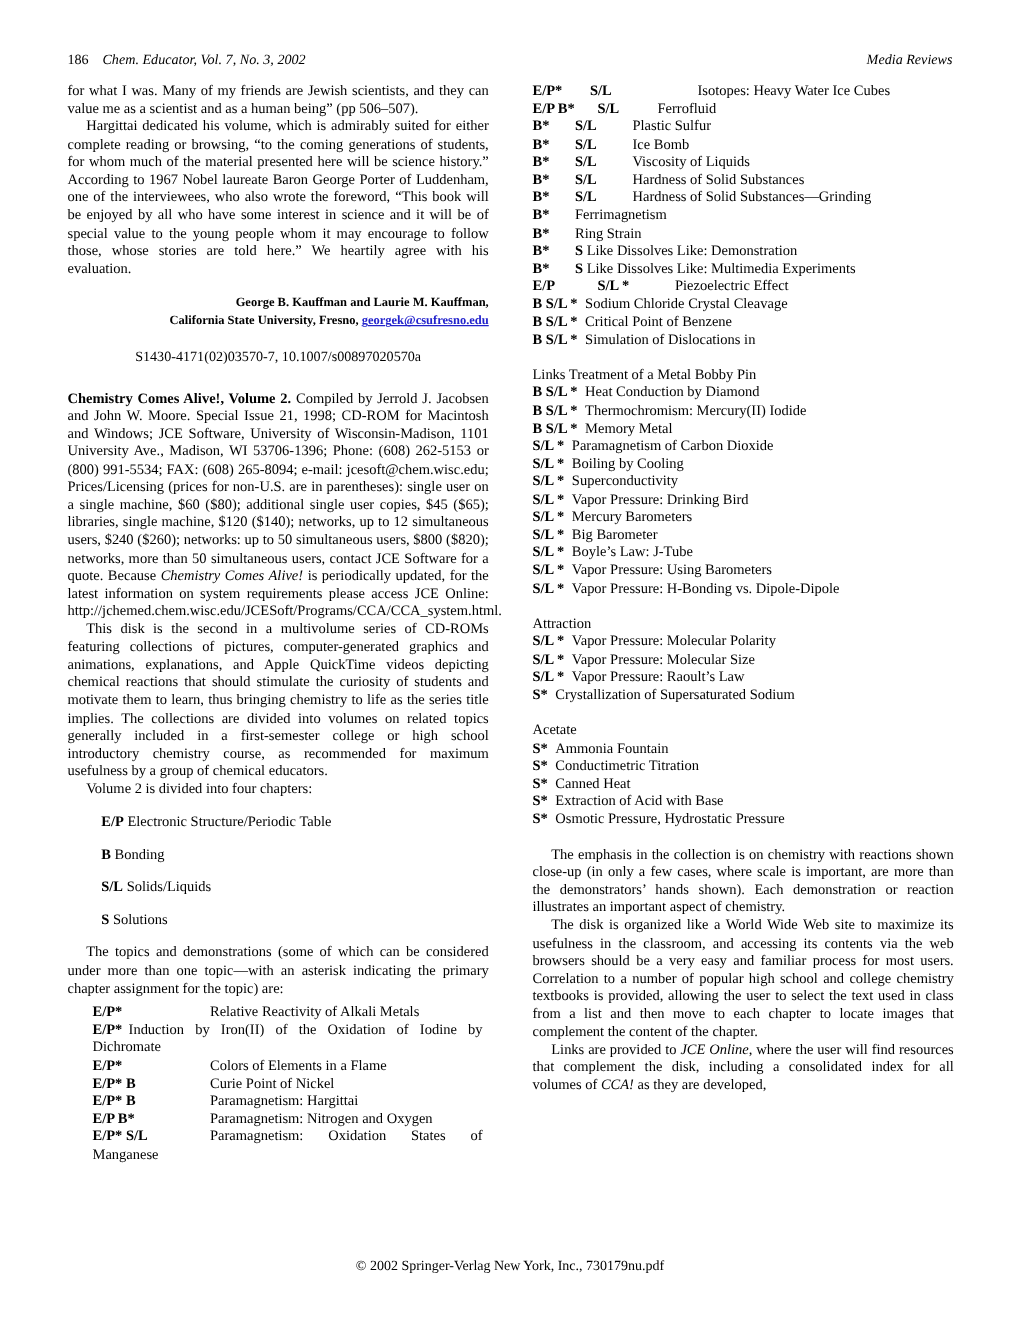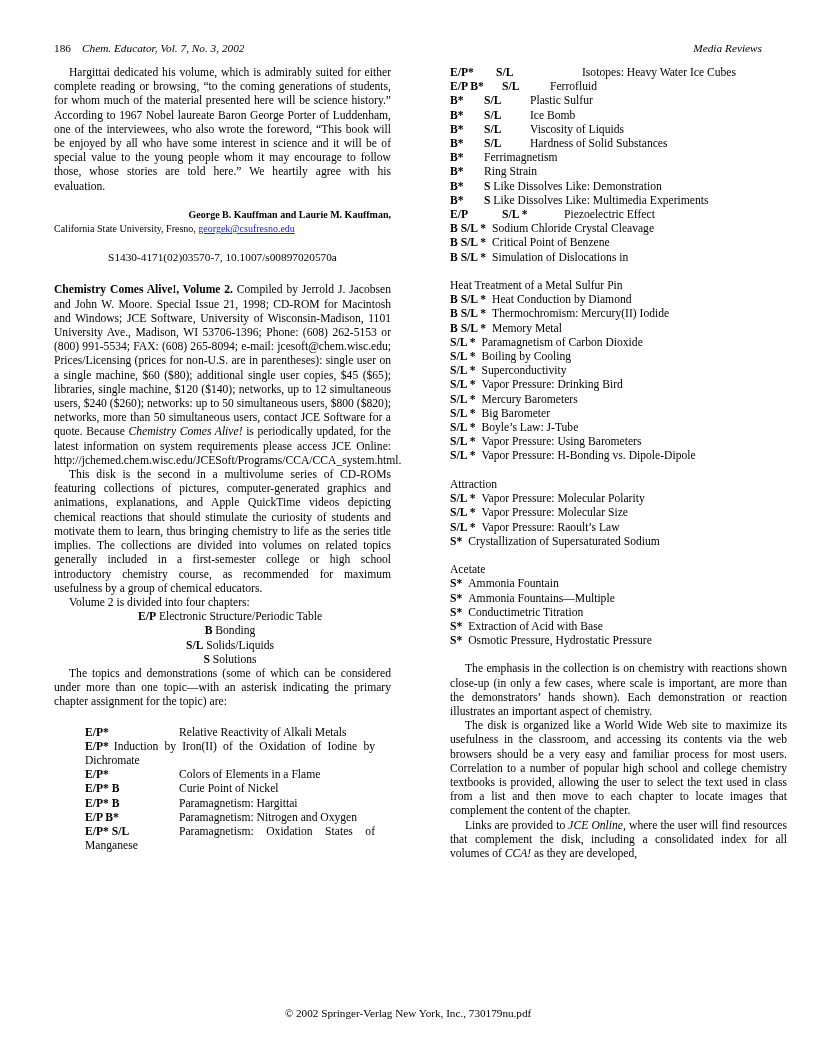--- a/index.html
+++ b/index.html
@@ -47,21 +47,21 @@
   }
   
   .col {
     position: absolute;
     top: 66px;
     width: 337px;
     font-size: 11.6px;
     line-height: 14.2px;
   }
   .col-left  { left: 54px; }
-  .col-right { left: 450px; }
+  .col-right { left: 426px; }
 
   p.body {
     margin: 0;
     text-align: justify;
     text-indent: 15px;
     hyphens: none;
   }
   p.body.noindent { text-indent: 0; }
   p.body.cont { text-indent: 0; }
 
@@ -78,51 +78,51 @@
     margin: 0;
     text-align: center;
     font-size: 10px;
     line-height: 14.2px;
   }
   .authors .names {
     font-weight: bold;
     text-align: right;
   }
   .authors .affil {
-    text-align: left;
+    text-align: right;
+    font-weight: bold;
   }
   .doi {
     margin: 0;
     text-align: center;
     font-size: 11.3px;
     line-height: 14.2px;
   }
   .vspace-md { height: 14px; }
   .vspace-lg { height: 19px; }
 
   
   .chapkey {
     margin: 0;
     padding: 0;
     list-style: none;
   }
   .chapkey li {
-    margin: 0;
+    margin: 12px;
     padding: 0 0 0 15px;
     line-height: 14.2px;
     white-space: nowrap;
-    text-align: center;
   }
   .chapkey li .code {
     font-weight: bold;
   }
 
   
   .topics {
-    margin: 16px;
+    margin: 5px;
     padding: 0;
     list-style: none;
   }
   .topics li {
     margin: 0;
     padding: 0 0 0 15px;
     line-height: 14.2px;
     text-align: justify;
   }
   .topics li .code {
@@ -185,20 +185,21 @@
 <div class="page">
 
   <div class="runhead">
     <span class="folio">186</span>
     <span class="journal">Chem. Educator, Vol. 7, No. 3, 2002</span>
     <span class="section">Media Reviews</span>
   </div>
 
   <div class="col col-left">
 
+    <p class="body cont">for what I was. Many of my friends are Jewish scientists, and they can value me as a scientist and as a human being” (pp 506–507).</p>
 
     <p class="body">Hargittai dedicated his volume, which is admirably suited for either complete reading or browsing, “to the coming generations of students, for whom much of the material presented here will be science history.” According to 1967 Nobel laureate Baron George Porter of Luddenham, one of the interviewees, who also wrote the foreword, “This book will be enjoyed by all who have some interest in science and it will be of special value to the young people whom it may encourage to follow those, whose stories are told here.” We heartily agree with his evaluation.</p>
 
     <div class="vspace-md"></div>
 
     <div class="authors">
       <div class="names">George B. Kauffman and Laurie M. Kauffman,</div>
       <div class="affil"><span>California State University, Fresno, </span><a class="mail" href="#">georgek@csufresno.edu</a></div>
     </div>
 
@@ -236,30 +237,31 @@
 
   <div class="col col-right">
 
     <ul class="rtopics" id="right-topics">
         <li><span class="c1" style="width: 46px;">E/P*</span><span class="c2" style="width: 86px;">S/L</span><span class="ttl">Isotopes: Heavy Water Ice Cubes</span></li>
         <li><span class="c1" style="width: 52px;">E/P B*</span><span class="c2" style="width: 48px;">S/L</span><span class="ttl">Ferrofluid</span></li>
         <li><span class="c1" style="width: 34px;">B*</span><span class="c2" style="width: 46px;">S/L</span><span class="ttl">Plastic Sulfur</span></li>
         <li><span class="c1" style="width: 34px;">B*</span><span class="c2" style="width: 46px;">S/L</span><span class="ttl">Ice Bomb</span></li>
         <li><span class="c1" style="width: 34px;">B*</span><span class="c2" style="width: 46px;">S/L</span><span class="ttl">Viscosity of Liquids</span></li>
         <li><span class="c1" style="width: 34px;">B*</span><span class="c2" style="width: 46px;">S/L</span><span class="ttl">Hardness of Solid Substances</span></li>
+        <li><span class="c1" style="width: 34px;">B*</span><span class="c2" style="width: 46px;">S/L</span><span class="ttl">Hardness of Solid Substances—Grinding</span></li>
         <li><span class="c1" style="width: 34px;">B*</span><span class="ttl">Ferrimagnetism</span></li>
         <li><span class="c1" style="width: 34px;">B*</span><span class="ttl">Ring Strain</span></li>
         <li><span class="c1" style="width: 34px;">B*</span><span class="c3">S </span><span class="ttl">Like Dissolves Like: Demonstration</span></li>
         <li><span class="c1" style="width: 34px;">B*</span><span class="c3">S </span><span class="ttl">Like Dissolves Like: Multimedia Experiments</span></li>
         <li><span class="c1" style="width: 52px;">E/P</span><span class="c2" style="width: 62px;">S/L *</span><span class="ttl">Piezoelectric Effect</span></li>
         <li><span class="c1" style="width: auto; margin-right: 6px;">B S/L *</span><span class="ttl">Sodium Chloride Crystal Cleavage</span></li>
         <li><span class="c1" style="width: auto; margin-right: 6px;">B S/L *</span><span class="ttl">Critical Point of Benzene</span></li>
         <li><span class="c1" style="width: auto; margin-right: 6px;">B S/L *</span><span class="ttl">Simulation of Dislocations in</span></li>
         <li>&nbsp;</li>
-        <li><span class="ttl">Heat Treatment of a Metal Sulfur Pin</span></li>
+        <li><span class="ttl">Links Treatment of a Metal Bobby Pin</span></li>
         <li><span class="c1" style="width: auto; margin-right: 6px;">B S/L *</span><span class="ttl">Heat Conduction by Diamond</span></li>
         <li><span class="c1" style="width: auto; margin-right: 6px;">B S/L *</span><span class="ttl">Thermochromism: Mercury(II) Iodide</span></li>
         <li><span class="c1" style="width: auto; margin-right: 6px;">B S/L *</span><span class="ttl">Memory Metal</span></li>
         <li><span class="c1" style="width: auto; margin-right: 6px;">S/L *</span><span class="ttl">Paramagnetism of Carbon Dioxide</span></li>
         <li><span class="c1" style="width: auto; margin-right: 6px;">S/L *</span><span class="ttl">Boiling by Cooling</span></li>
         <li><span class="c1" style="width: auto; margin-right: 6px;">S/L *</span><span class="ttl">Superconductivity</span></li>
         <li><span class="c1" style="width: auto; margin-right: 6px;">S/L *</span><span class="ttl">Vapor Pressure: Drinking Bird</span></li>
         <li><span class="c1" style="width: auto; margin-right: 6px;">S/L *</span><span class="ttl">Mercury Barometers</span></li>
         <li><span class="c1" style="width: auto; margin-right: 6px;">S/L *</span><span class="ttl">Big Barometer</span></li>
         <li><span class="c1" style="width: auto; margin-right: 6px;">S/L *</span><span class="ttl">Boyle’s Law: J-Tube</span></li>
@@ -267,22 +269,22 @@
         <li><span class="c1" style="width: auto; margin-right: 6px;">S/L *</span><span class="ttl">Vapor Pressure: H-Bonding vs. Dipole-Dipole</span></li>
         <li>&nbsp;</li>
         <li><span class="ttl">Attraction</span></li>
         <li><span class="c1" style="width: auto; margin-right: 6px;">S/L *</span><span class="ttl">Vapor Pressure: Molecular Polarity</span></li>
         <li><span class="c1" style="width: auto; margin-right: 6px;">S/L *</span><span class="ttl">Vapor Pressure: Molecular Size</span></li>
         <li><span class="c1" style="width: auto; margin-right: 6px;">S/L *</span><span class="ttl">Vapor Pressure: Raoult’s Law</span></li>
         <li><span class="c1" style="width: auto; margin-right: 6px;">S*</span><span class="ttl">Crystallization of Supersaturated Sodium</span></li>
         <li>&nbsp;</li>
         <li><span class="ttl">Acetate</span></li>
         <li><span class="c1" style="width: auto; margin-right: 6px;">S*</span><span class="ttl">Ammonia Fountain</span></li>
-        <li><span class="c1" style="width: auto; margin-right: 6px;">S*</span><span class="ttl">Ammonia Fountains—Multiple</span></li>
         <li><span class="c1" style="width: auto; margin-right: 6px;">S*</span><span class="ttl">Conductimetric Titration</span></li>
+        <li><span class="c1" style="width: auto; margin-right: 6px;">S*</span><span class="ttl">Canned Heat</span></li>
         <li><span class="c1" style="width: auto; margin-right: 6px;">S*</span><span class="ttl">Extraction of Acid with Base</span></li>
         <li><span class="c1" style="width: auto; margin-right: 6px;">S*</span><span class="ttl">Osmotic Pressure, Hydrostatic Pressure</span></li>
       </ul>
 
     <div class="vspace-md"></div>
 
     <p class="body">The emphasis in the collection is on chemistry with reactions shown close-up (in only a few cases, where scale is important, are more than the demonstrators’ hands shown). Each demonstration or reaction illustrates an important aspect of chemistry.</p>
 
     <p class="body">The disk is organized like a World Wide Web site to maximize its usefulness in the classroom, and accessing its contents via the web browsers should be a very easy and familiar process for most users. Correlation to a number of popular high school and college chemistry textbooks is provided, allowing the user to select the text used in class from a list and then move to each chapter to locate images that complement the content of the chapter.</p>
 

